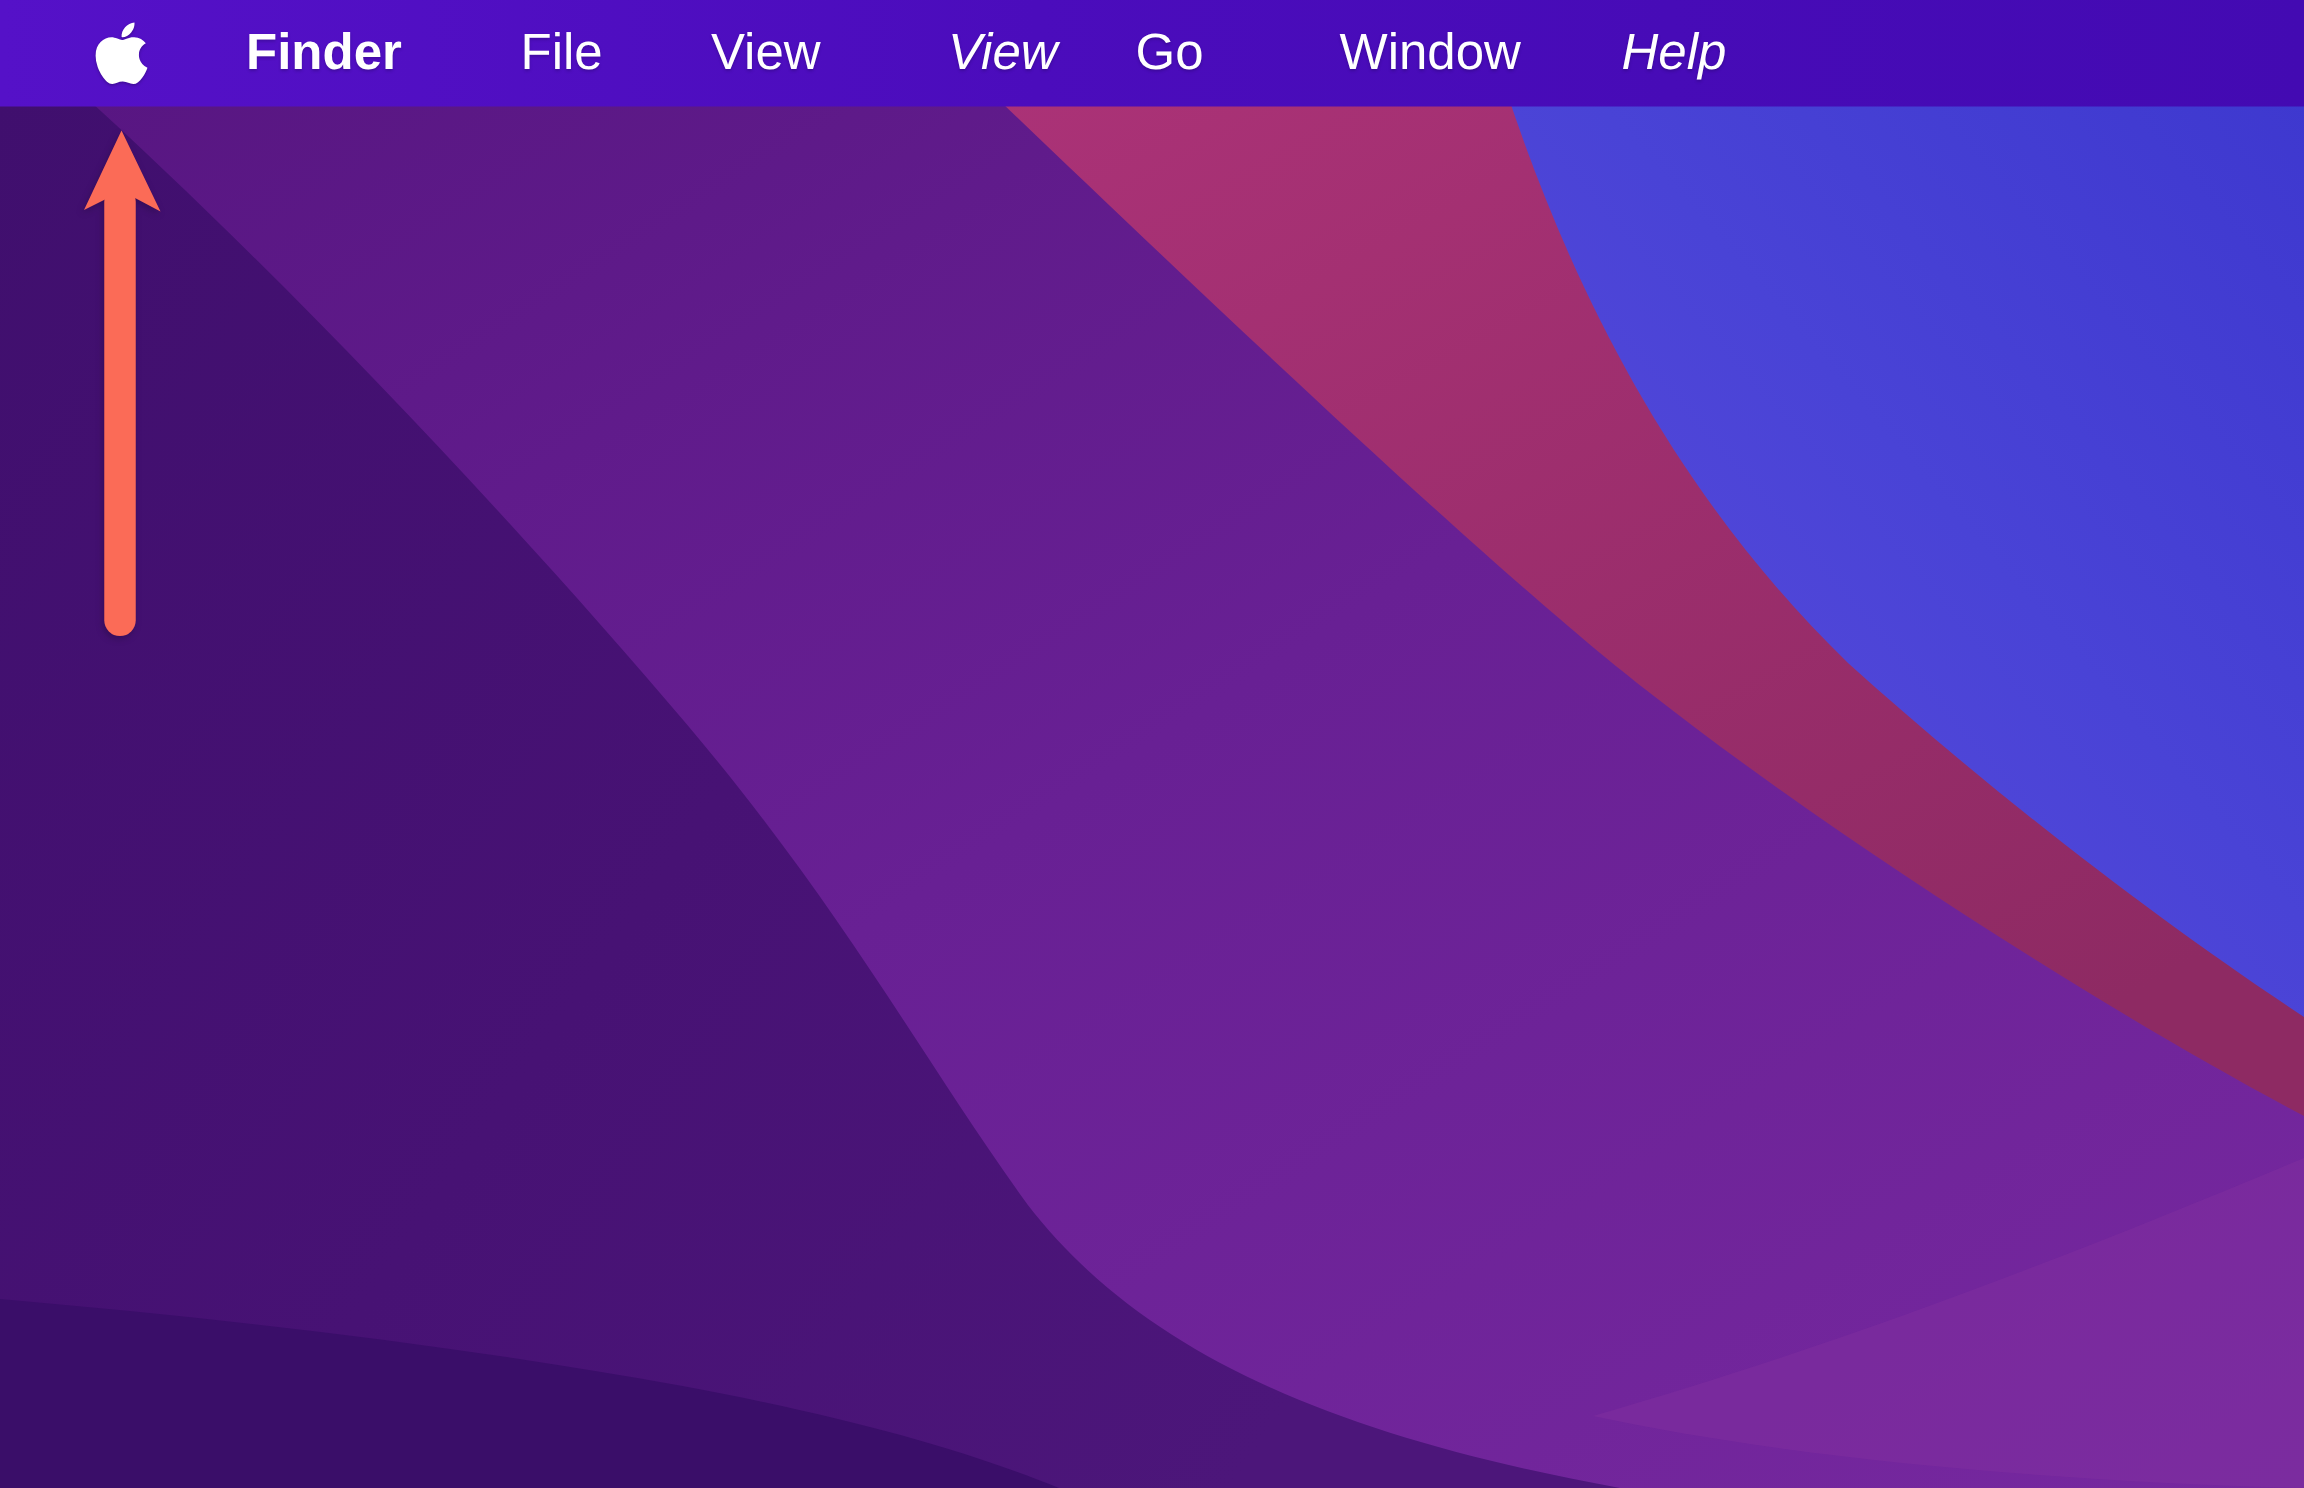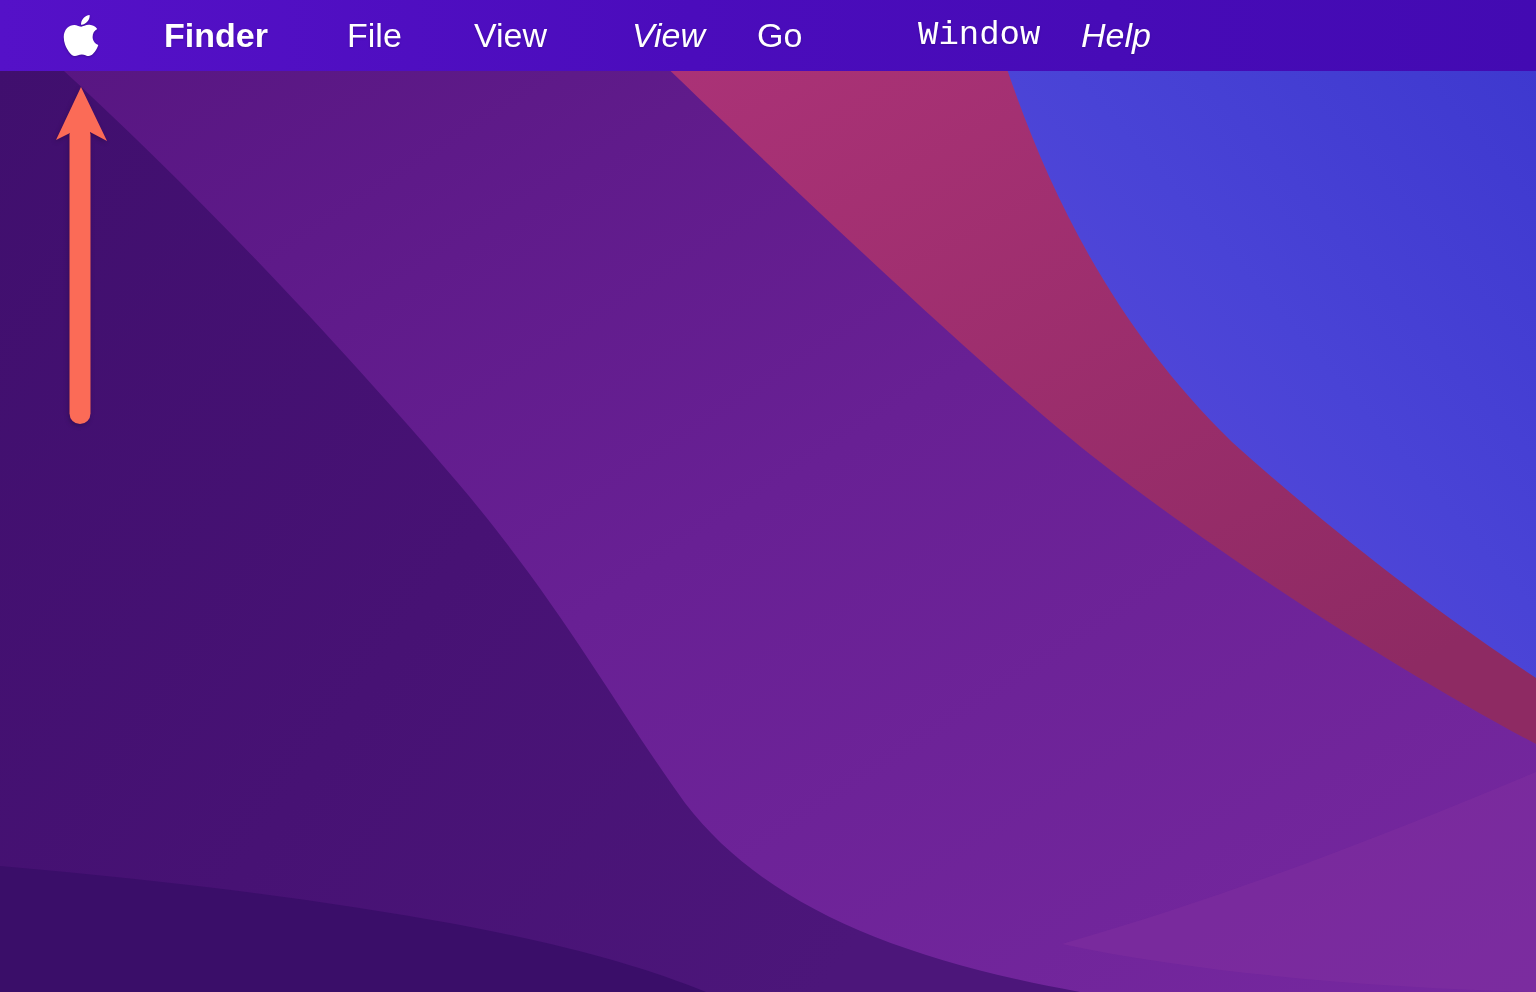--- a/index.html
+++ b/index.html
@@ -20,21 +20,21 @@
   }
   .apple svg{display:block;filter:drop-shadow(0 1px 1px rgba(0,0,0,.25));}
   .menu-items{position:absolute;left:0;top:0;width:100%;height:87px;}
   .menu-item{
     position:absolute;top:0;height:71px;line-height:71px;
     color:#ffffff;font-size:34px;font-weight:400;white-space:nowrap;
     text-shadow:0 1px 2px rgba(20,0,60,.25);cursor:default;
   }
   .menu-item.bold{font-weight:700;}
   .mi-0{left:164px;} .mi-1{left:347px;} .mi-2{left:474px;} .mi-3{left:632px;font-style:italic;}
-  .mi-4{left:757px;text-align:center;} .mi-5{left:918px;font-family:Liberation Mono, monospace;} .mi-6{left:1081px;font-style:italic;}
+  .mi-4{left:757px;text-align:center;} .mi-5{left:893px;} .mi-6{left:1081px;font-style:italic;}
   
   .arrow{position:absolute;inset:0;z-index:10;pointer-events:none;
          filter:drop-shadow(-1px 2px 2px rgba(35,8,60,.45));}
 </style>
 </head>
 <body>
 
 <div class="screen">
 
   <svg class="wallpaper" viewBox="0 0 1536 992" preserveAspectRatio="none" aria-hidden="true">

